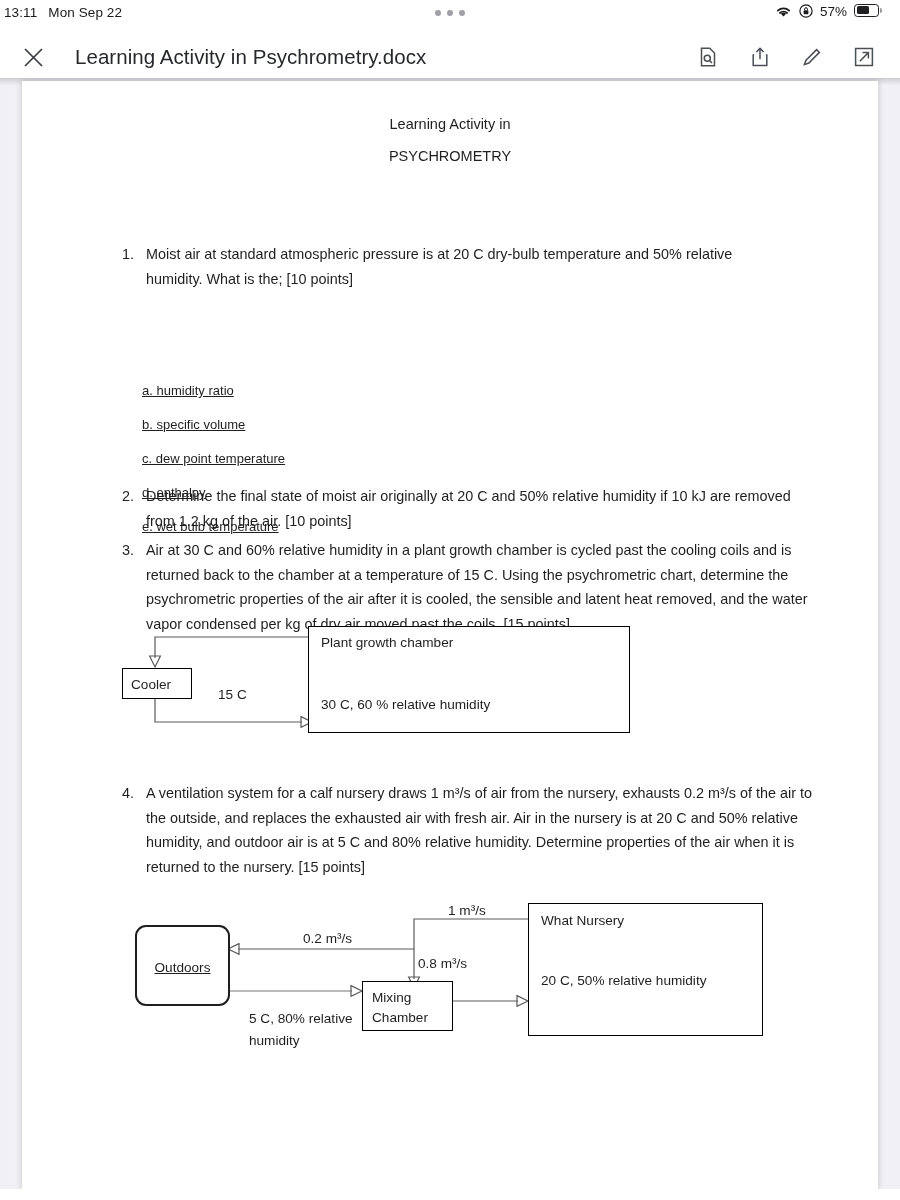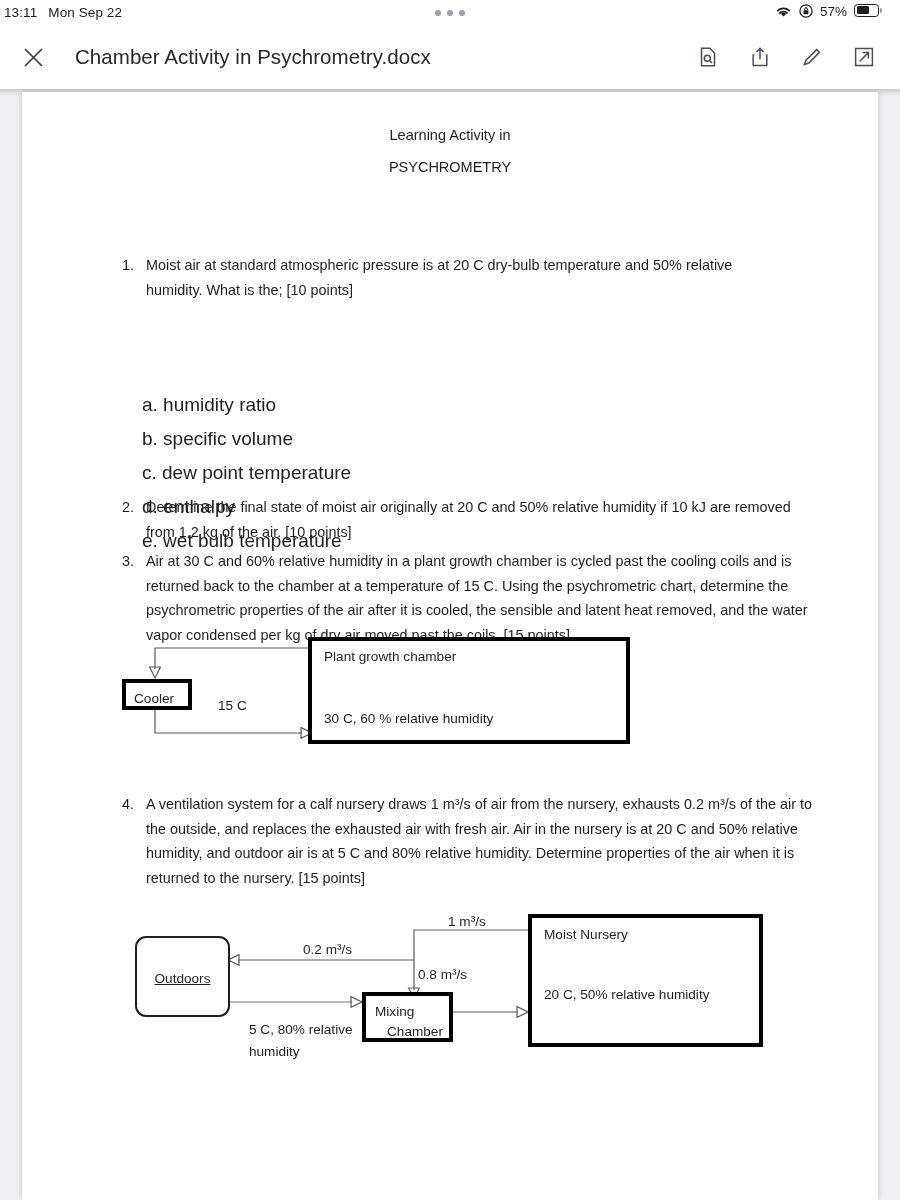--- a/index.html
+++ b/index.html
@@ -44,47 +44,47 @@
     color: #3a3d42; cursor: pointer;
   }
   .doc-title {
     font-size: 20.5px; color: #26282c; margin-left: 19px; white-space: nowrap;
     letter-spacing: .05px;
   }
   .doc-actions { margin-left: auto; display: flex; align-items: center; gap: 26px; padding-right: 23px; }
   .act { width: 26px; height: 26px; display: flex; align-items: center; justify-content: center; color: #4a4e55; cursor: pointer; }
 
   
-  .sheet-wrap { position: absolute; left: 0; top: 89px; width: 900px; height: 1111px; background: #f1f1f5; overflow: hidden; }
+  .sheet-wrap { position: absolute; left: 0; top: 78px; width: 900px; height: 1111px; background: #f1f1f5; overflow: hidden; }
   .shadowtop { position: absolute; left: 0; top: 0; width: 900px; height: 7px;
     background: linear-gradient(to bottom, rgba(120,120,130,.30), rgba(120,120,130,0)); }
   .sheet {
     position: absolute; left: 22px; top: 3px; width: 856px; height: 1108px;
     background: #ffffff; box-shadow: 0 0 6px rgba(100,100,110,.35);
   }
   .doc-body { position: relative; width: 856px; height: 1108px; color: #1f1f1f; }
 
   .ctr { text-align: center; font-size: 14.5px; line-height: 1; }
   .t1 { position: absolute; left: 0; right: 0; top: 36px; }
   .t2 { position: absolute; left: 0; right: 0; top: 68px; }
 
   .body-text { position: absolute; font-size: 14.4px; line-height: 24.5px; color: #1f1f1f; }
   .intro { left: 100px; top: 130px; }
 
-  .sub-a { position: absolute; left: 120px; font-size: 19px; }
+  .sub-a { position: absolute; left: 120px; font-size: 13px; text-decoration: underline; }
 
   
   .numblock { position: absolute; display: flex; font-size: 14.4px; line-height: 24.6px; }
   .numblock .n { flex: 0 0 auto; width: 24px; }
   .numblock .tx { flex: 1 1 auto; }
 
   
   .diagram { position: absolute; }
   .dg-box {
-    position: absolute; border: 4px solid #000000; background: #fff;
+    position: absolute; border: 1px solid #000000; background: #fff;
     font-size: 13.6px; color: #1f1f1f;
   }
   .dg-box.thick { border: 2px solid #1f1f1f; border-radius: 11px; }
   .dg-lbl { position: absolute; font-size: 13.6px; color: #1f1f1f; line-height: 19px; }
   .dg-lbl.center { text-align: center; }
   svg.lines { position: absolute; left: 0; top: 0; overflow: visible; }
   svg.lines line, svg.lines path { stroke: #5a5a5a; stroke-width: 1.2; fill: none; }
   svg.lines .thin { stroke: #767676; }
 </style>
 </head>
@@ -126,21 +126,21 @@
     </div>
   </div>
 
   <div class="docbar">
     <div class="close-btn">
       <svg width="23" height="23" viewBox="0 0 23 23">
         <line x1="3" y1="3" x2="20" y2="20" stroke="currentColor" stroke-width="1.7"></line>
         <line x1="20" y1="3" x2="3" y2="20" stroke="currentColor" stroke-width="1.7"></line>
       </svg>
     </div>
-    <div class="doc-title">Chamber Activity in Psychrometry.docx</div>
+    <div class="doc-title">Learning Activity in Psychrometry.docx</div>
     <div class="doc-actions">
       <div class="act">
         <svg width="22" height="22" viewBox="0 0 22 22">
           <path d="M4.5 2.2 h8.2 l4.8 4.8 v12.8 h-13 Z" fill="none" stroke="currentColor" stroke-width="1.5"></path>
           <circle cx="10.3" cy="12.3" r="3.0" fill="none" stroke="currentColor" stroke-width="1.5"></circle>
           <line x1="12.5" y1="14.5" x2="15.0" y2="17.0" stroke="currentColor" stroke-width="1.5"></line>
         </svg>
       </div>
       <div class="act">
         <svg width="22" height="22" viewBox="0 0 22 22">
@@ -237,25 +237,25 @@
             <path d="M431 920 H496"></path>
             <path d="M495 914.6 L506 920 L495 925.4 Z" fill="#5a5a5a" stroke="none"></path>
           </svg>
 
           <div class="dg-box thick" style="left:113px; top:844px; width:95px; height:81px;">
             <div class="dg-lbl center" style="left:0; right:0; top:31px;text-decoration:underline;">Outdoors</div>
           </div>
 
           <div class="dg-box" style="left:340px; top:900px; width:91px; height:50px;">
             <div class="dg-lbl" style="left:9px; top:6px;">Mixing</div>
-            <div class="dg-lbl" style="left:9px; top:26px;margin-left:12px;">Chamber</div>
+            <div class="dg-lbl" style="left:9px; top:26px;">Chamber</div>
           </div>
 
           <div class="dg-box" style="left:506px; top:822px; width:235px; height:133px;">
-            <div class="dg-lbl" style="left:12px; top:7px;">Moist Nursery</div>
+            <div class="dg-lbl" style="left:12px; top:7px;">What Nursery</div>
             <div class="dg-lbl" style="left:12px; top:67px;">20 C, 50% relative humidity</div>
           </div>
 
           <div class="dg-lbl" style="left:426px; top:820px;">1 m³/s</div>
           <div class="dg-lbl" style="left:281px; top:848px;">0.2 m³/s</div>
           <div class="dg-lbl" style="left:396px; top:873px;">0.8 m³/s</div>
           <div class="dg-lbl" style="left:227px; top:928px;">5 C, 80% relative</div>
           <div class="dg-lbl" style="left:227px; top:950px;">humidity</div>
         </div>
 

